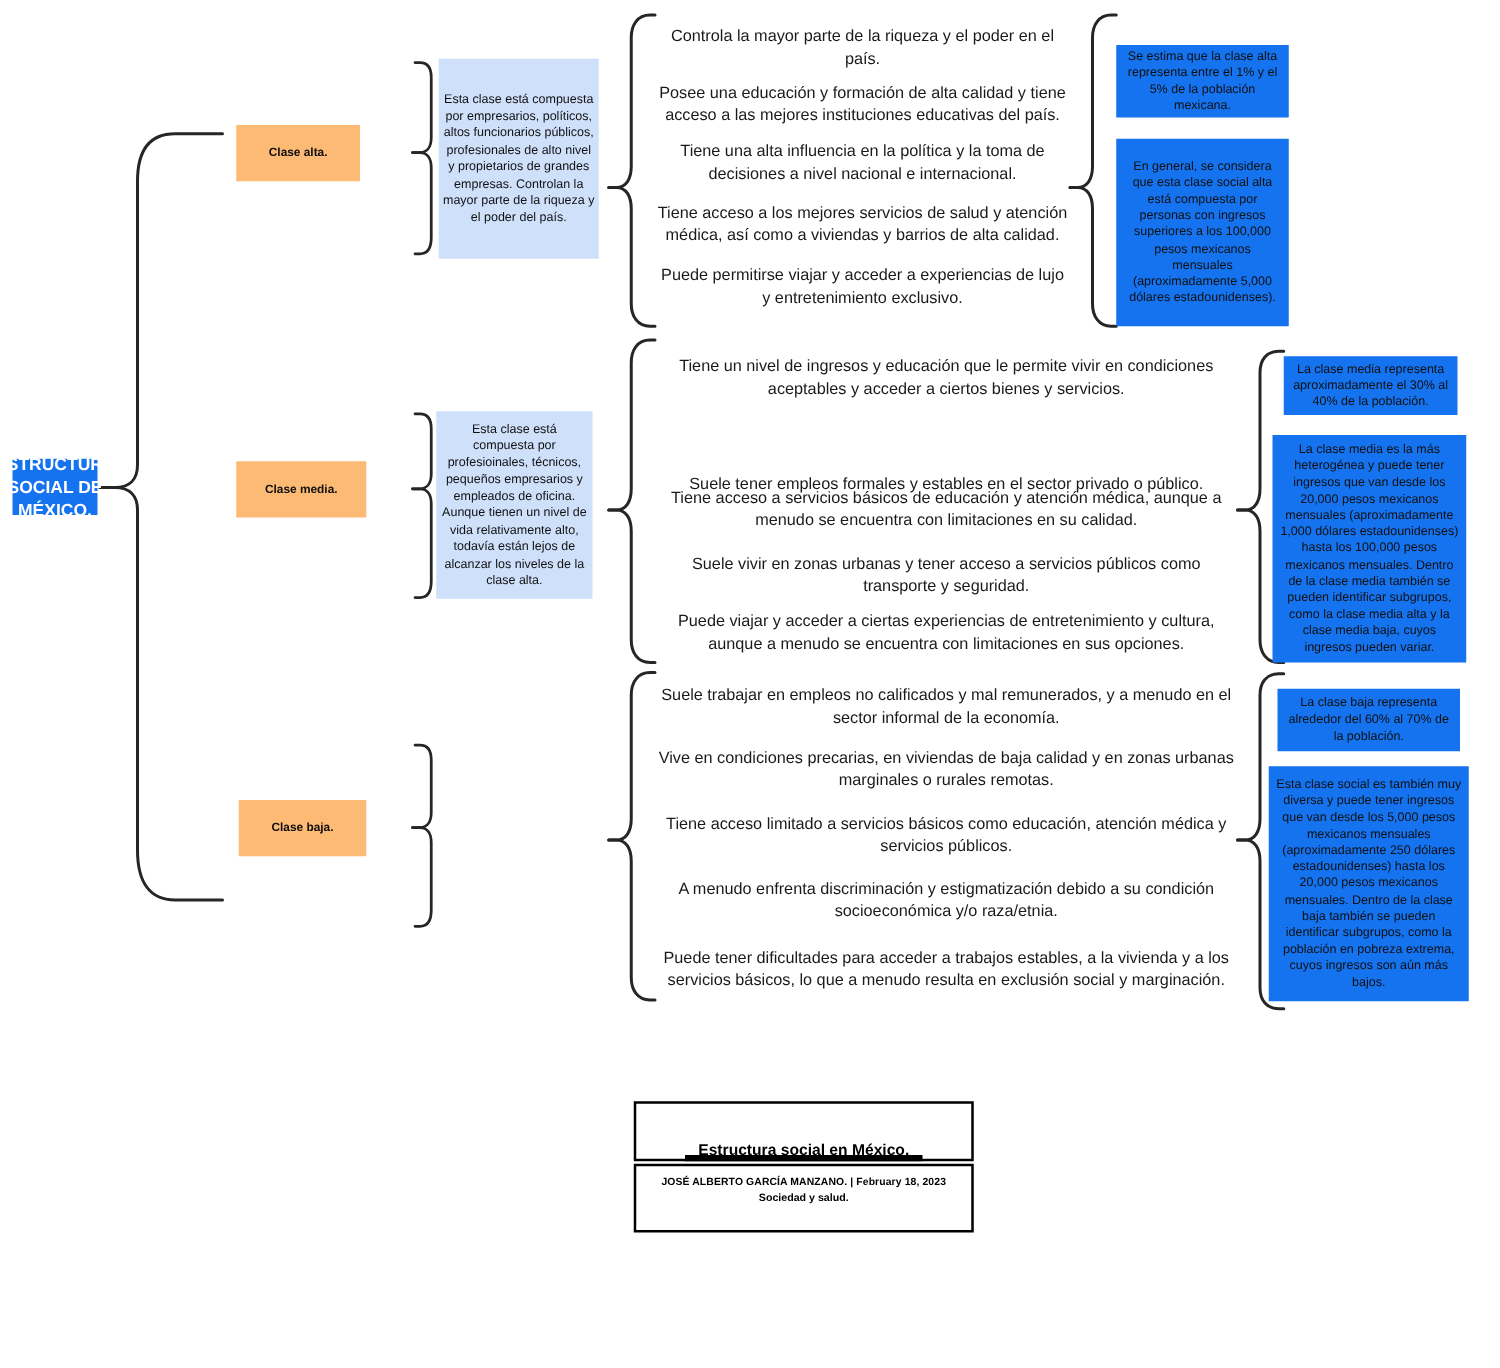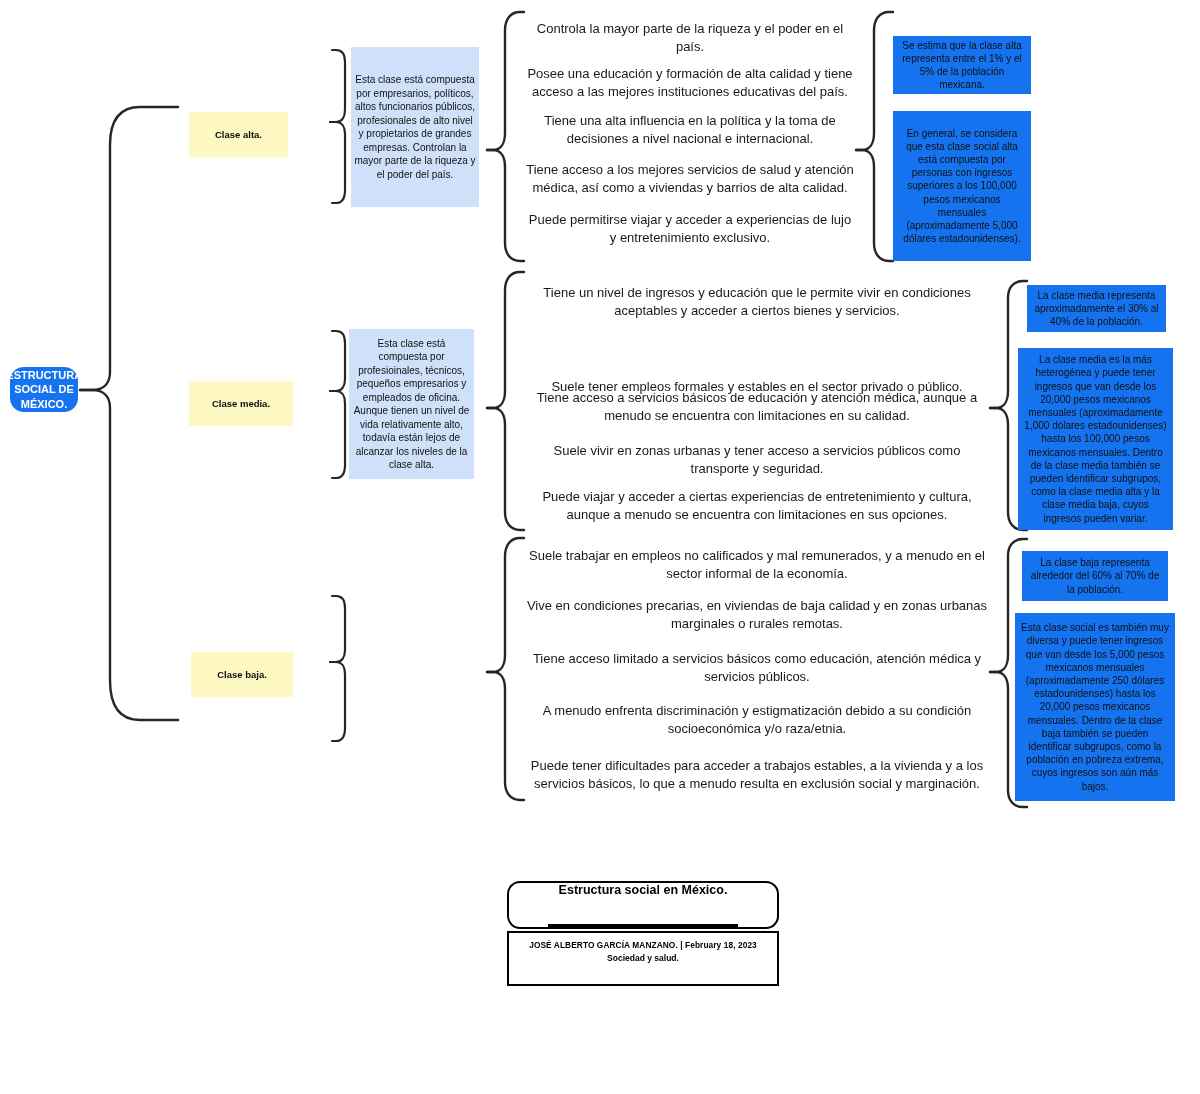--- a/index.html
+++ b/index.html
@@ -35,32 +35,30 @@
     align-items: center;
     justify-content: center;
     text-align: center;
     line-height: 1.25;
   }
 
   .root-node {
     background: #1673f0;
     color: #ffffff;
     font-weight: bold;
-    font-size: 11px;
+    font-size: 14px;
     line-height: 1.3;
     padding: 3px;
-    border-radius: 14px;
   }
 
   .class-node {
-    background: #fef9c3;
+    background: #fdba74;
     color: #0d0d0d;
     font-weight: bold;
     font-size: 9.5px;
-    margin-top: 12px;
   }
 
   .desc-node {
     background: #cfe0fb;
     color: #111111;
     font-size: 10px;
     line-height: 1.35;
     padding: 6px 3px;
   }
 
@@ -92,23 +90,22 @@
   .title-box {
     position: relative;
     box-sizing: border-box;
     border: 2px solid #000000;
     background: #ffffff;
     text-align: center;
   }
   .title-box-main {
     height: 48px;
     display: flex;
-    align-items: flex-start;
+    align-items: flex-end;
     justify-content: center;
-    border-radius: 13px;
   }
   .title-main-text {
     font-size: 12.5px;
     font-weight: bold;
     color: #000000;
   }
   .title-rule {
     position: absolute;
     left: 50%;
     transform: translateX(-50%);

